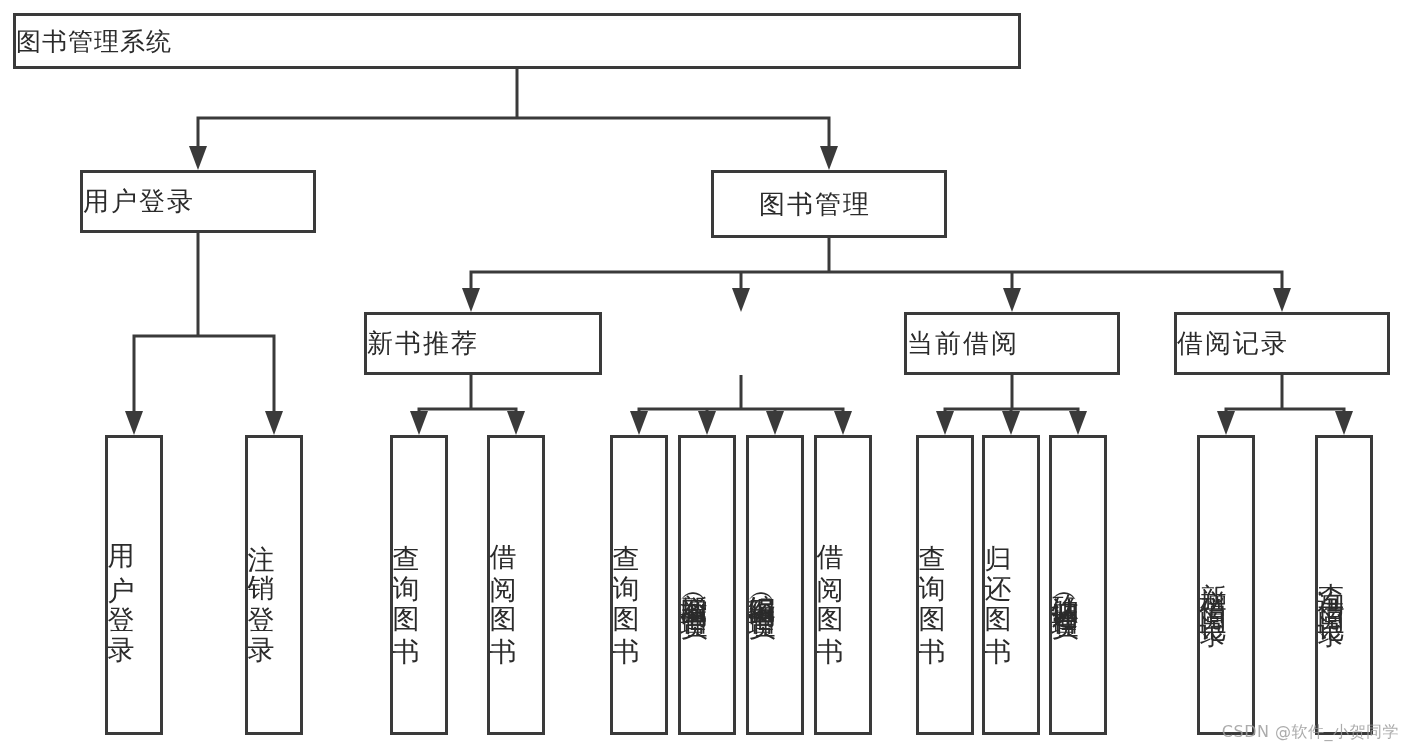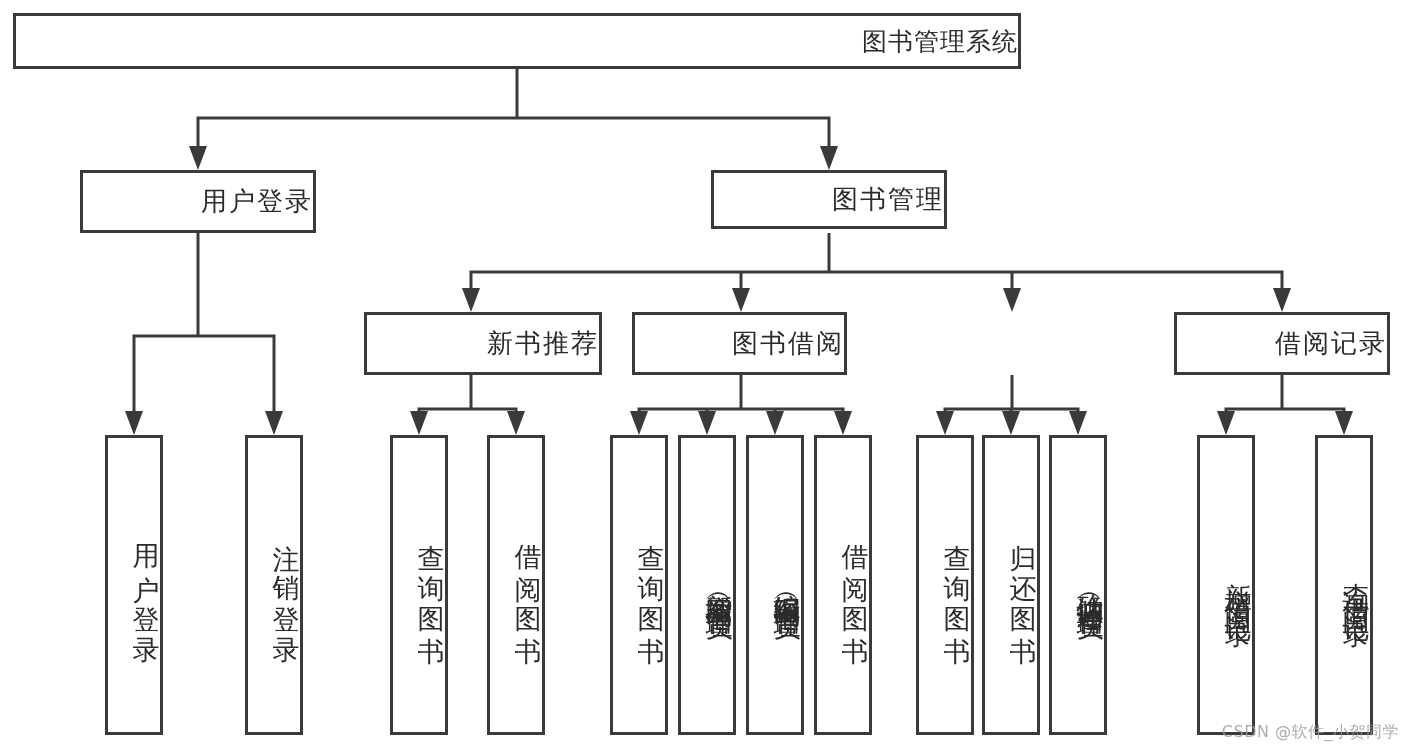--- a/index.html
+++ b/index.html
@@ -15,21 +15,21 @@
   svg.wires {
     position:absolute; left:0; top:0; width:1405px; height:747px;
     display:block;
   }
   .wire { stroke:#3a3a3a; stroke-width:3; fill:none; stroke-linejoin:miter; }
   .head { fill:#3a3a3a; stroke:none; }
   .node {
     position:absolute;
     background:#ffffff;
     border:3px solid #3a3a3a;
-    display:flex; align-items:center; justify-content:flex-end;
+    display:flex; align-items:center; justify-content:flex-start;
     text-align:center;
   }
   .h-node { font-size:26px; letter-spacing:2px; }
   .root-node { font-size:25px; letter-spacing:1px; }
   .leaf { width:58px; height:300px; top:435px; }
   .v-label {
     writing-mode:vertical-rl;
     text-orientation:mixed;
     font-size:27px;
     line-height:1;
@@ -113,29 +113,29 @@
     </g>
   </svg>
 
   <div class="node root-node" style="left:13px;top:13px;width:1008px;height:56px;">
     <span>图书管理系统</span>
   </div>
 
   <div class="node h-node" style="left:80px;top:170px;width:236px;height:63px;">
     <span>用户登录</span>
   </div>
-  <div class="node h-node" style="left:711px;top:170px;width:236px;height:59px;">
+  <div class="node h-node" style="left:711px;top:170px;width:236px;height:68px;padding-left:45px;">
     <span>图书管理</span>
   </div>
 
   <div class="node h-node" style="left:364px;top:312px;width:238px;height:63px;">
     <span>新书推荐</span>
   </div>
-  <div class="node h-node" style="left:632px;top:312px;width:215px;height:63px;">
-    <span>图书借阅</span>
+  <div class="node h-node" style="left:904px;top:312px;width:216px;height:63px;">
+    <span>当前借阅</span>
   </div>
   <div class="node h-node" style="left:1174px;top:312px;width:216px;height:63px;">
     <span>借阅记录</span>
   </div>
 
   <div class="node leaf" style="left:105px;">
     <span class="v-label" style="letter-spacing: 31px;">用户登录</span>
   </div>
   <div class="node leaf" style="left:245px;">
     <span class="v-label" style="letter-spacing: 31px;">注销登录</span>

